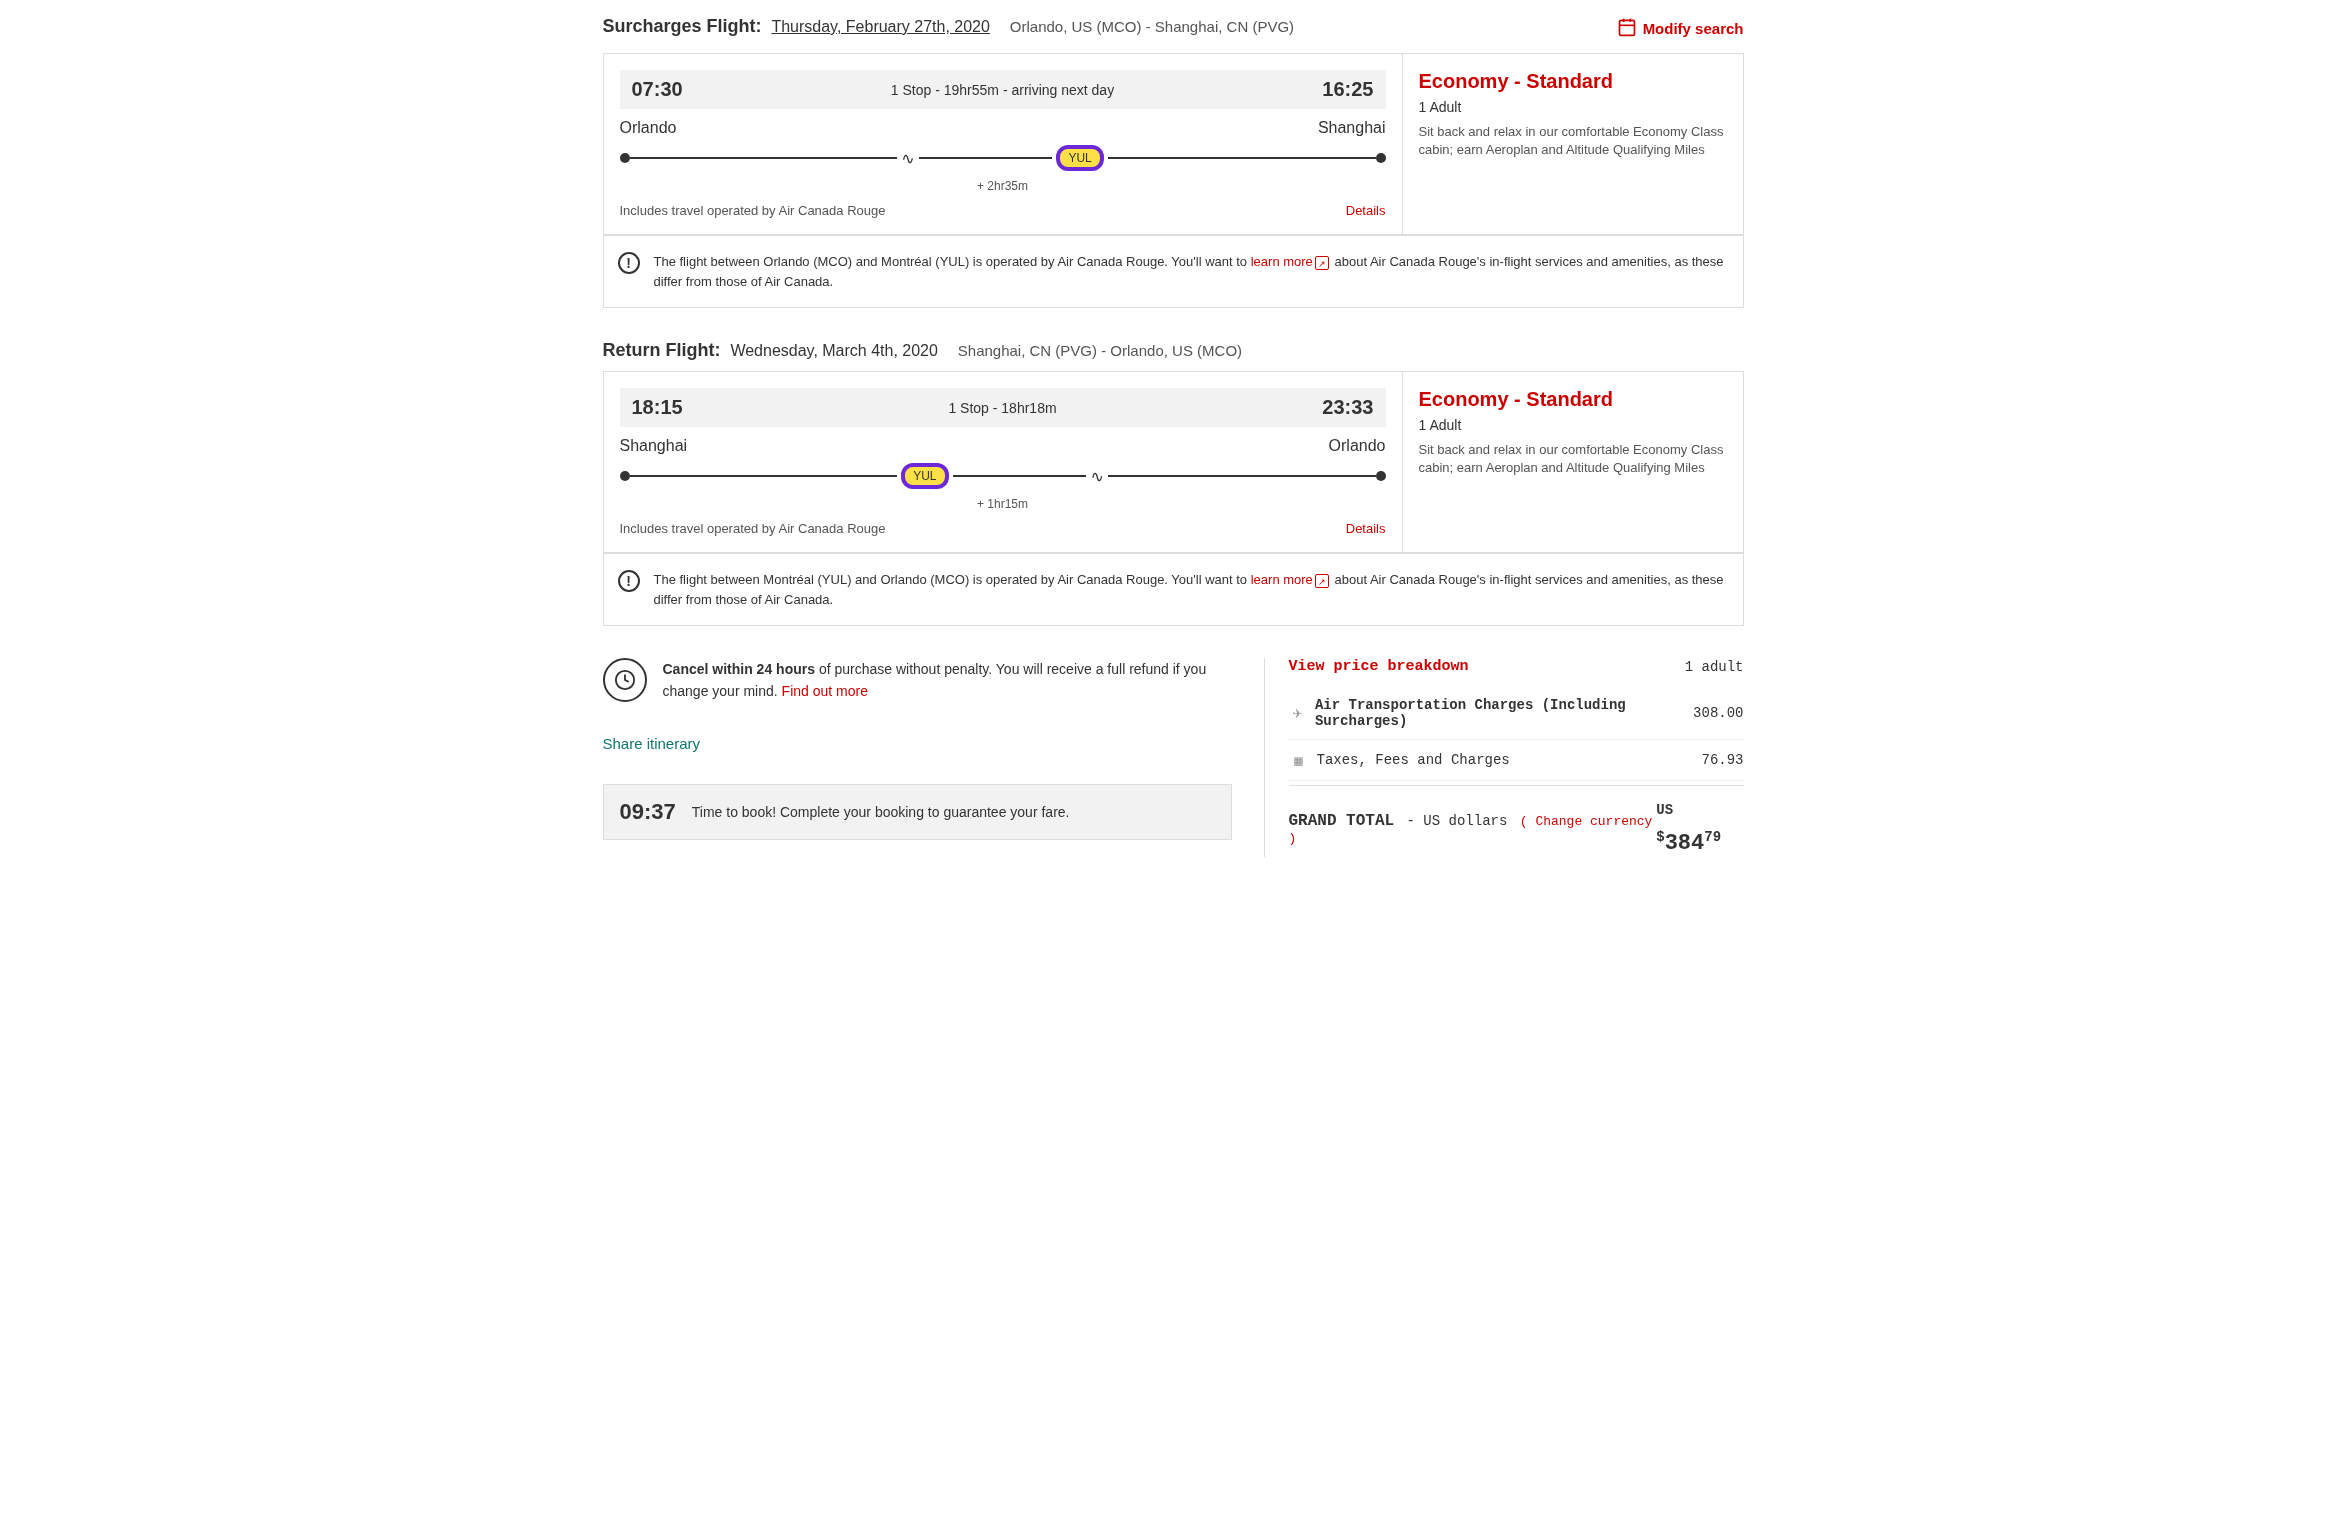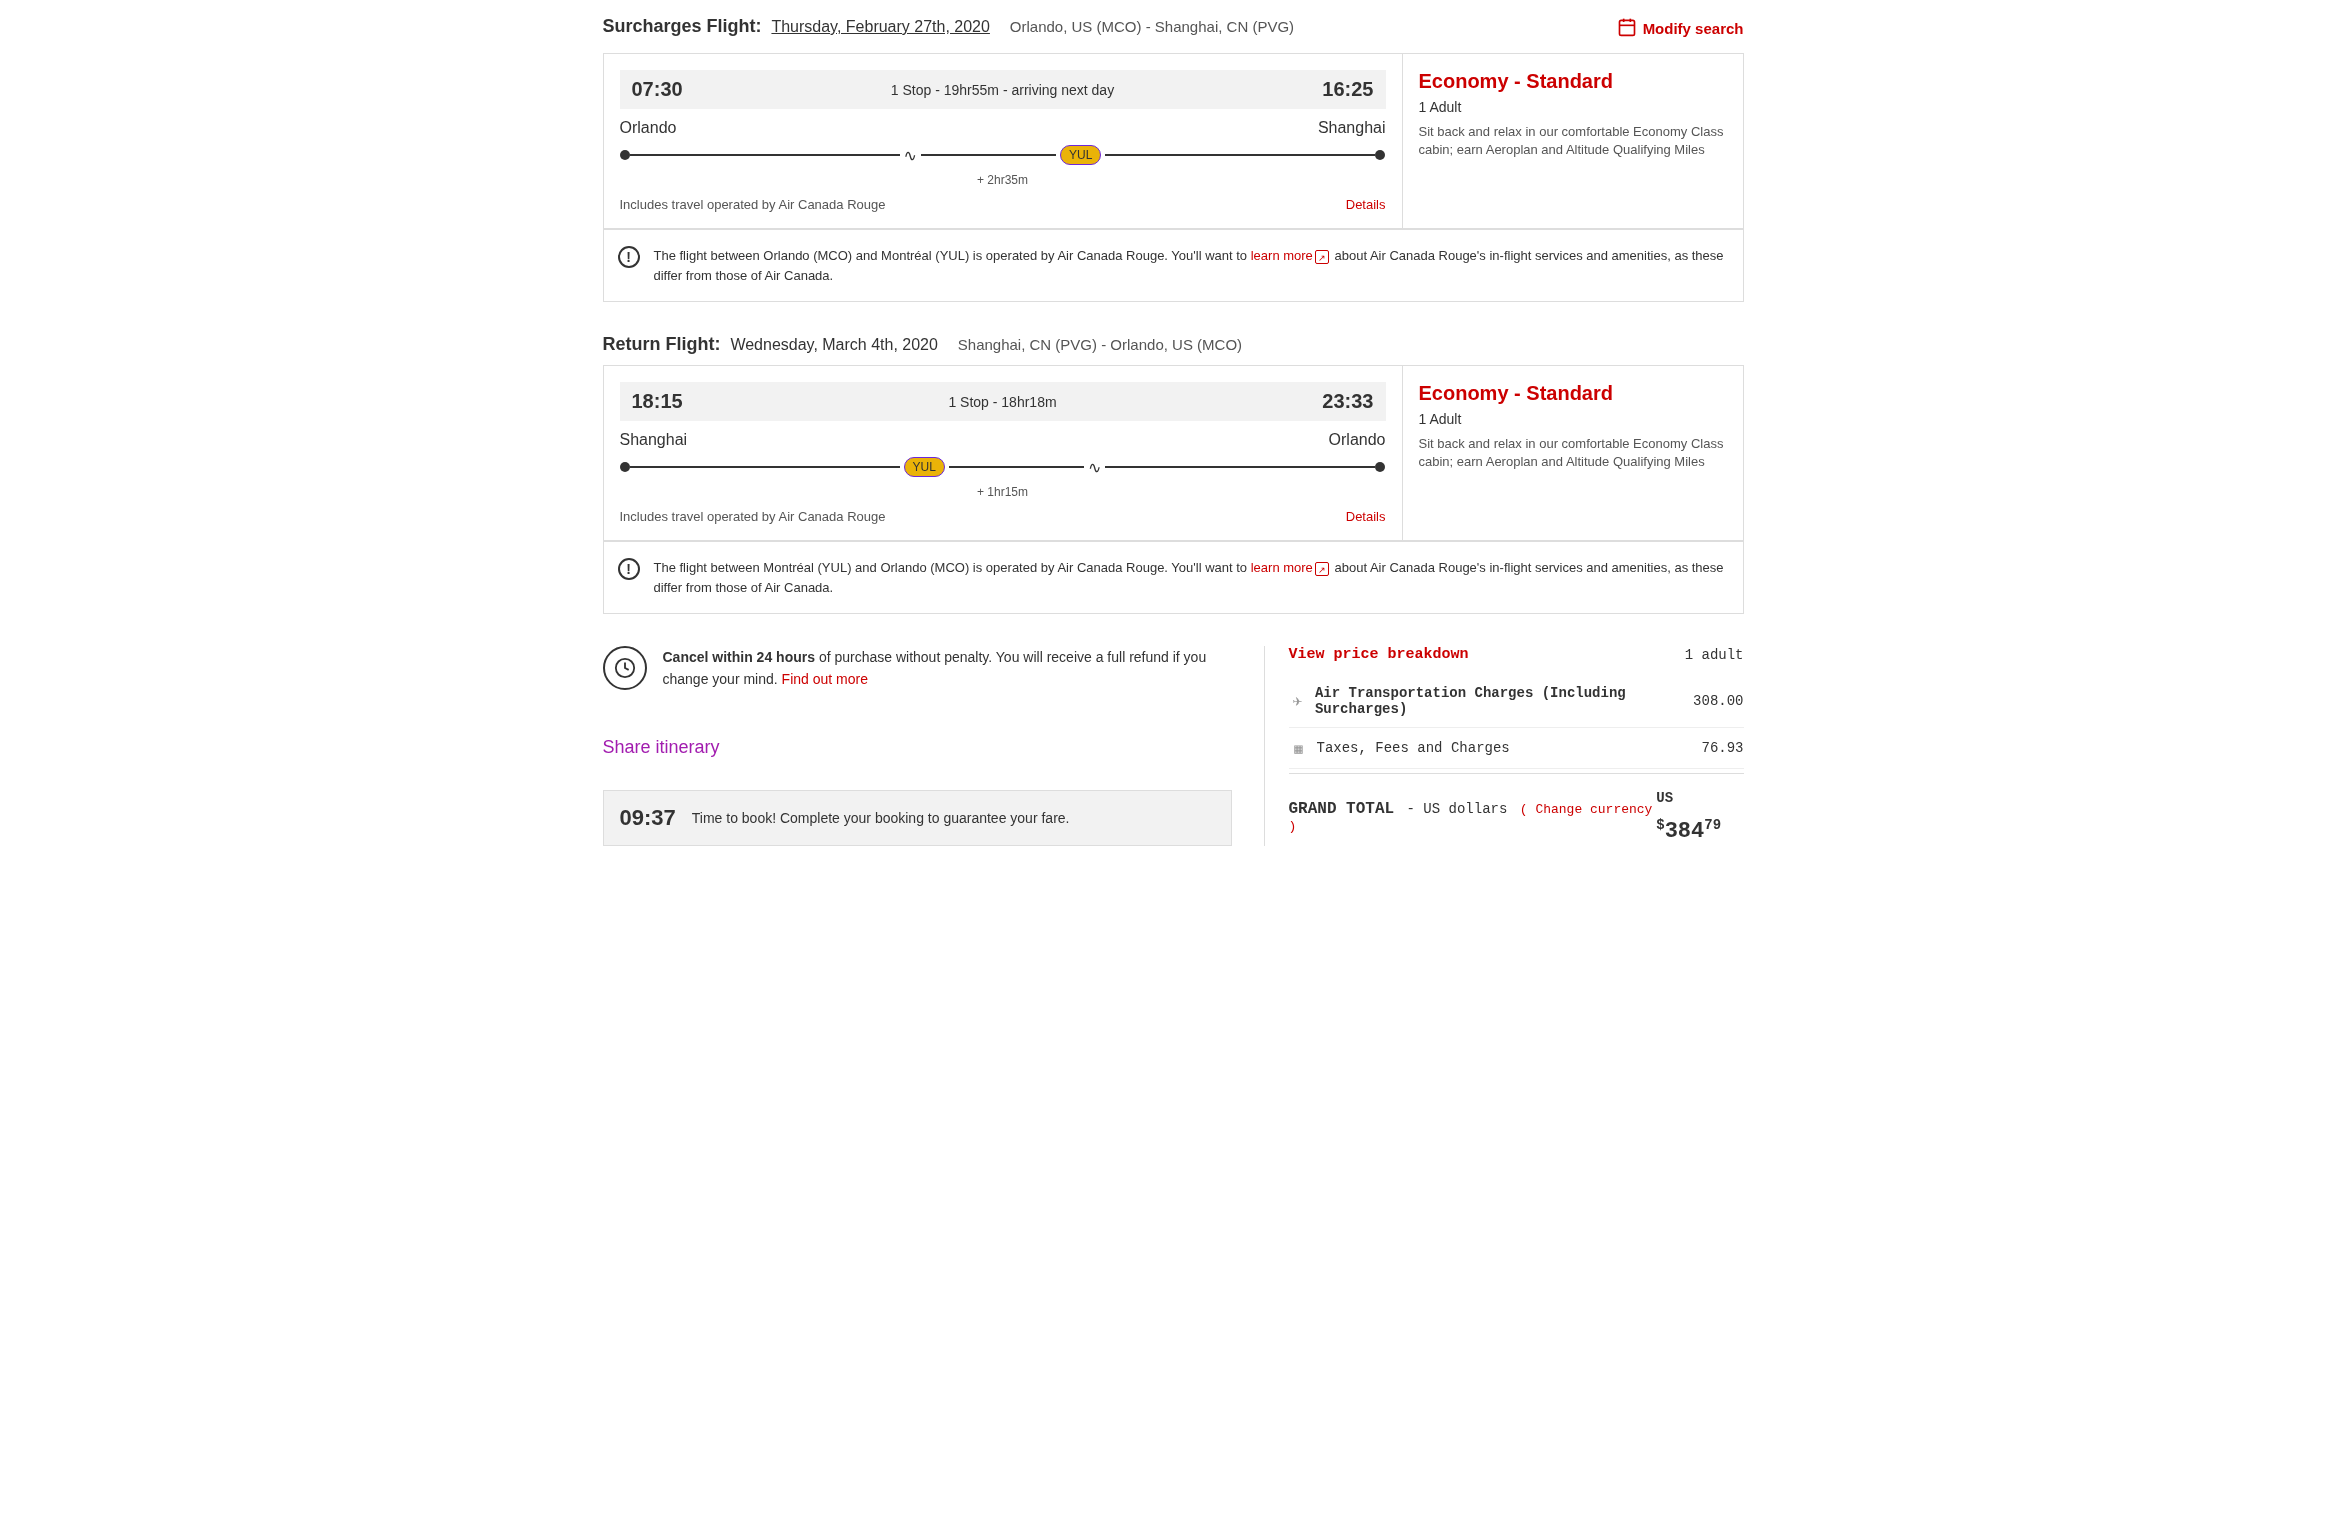--- a/index.html
+++ b/index.html
@@ -20,21 +20,21 @@
     .flight-times-bar { display: flex; justify-content: space-between; align-items: center; background: #f2f2f2; padding: 8px 12px; margin-bottom: 10px; }
     .flight-time { font-size: 20px; font-weight: bold; }
     .flight-stop-info { font-size: 14px; color: #333; text-align: center; }
 
     .flight-cities { display: flex; justify-content: space-between; font-size: 16px; margin-bottom: 8px; }
 
     
     .flight-path { position: relative; display: flex; align-items: center; margin: 8px 0; }
     .flight-path-line { flex: 1; height: 2px; background: #333; }
     .flight-path-dot { width: 10px; height: 10px; background: #333; border-radius: 50%; }
-    .flight-path-stop { border: 1px solid #6d28d9; border-radius: 12px; padding: 2px 8px; font-size: 12px; background: #eab308; margin: 0 4px; white-space: nowrap; }
+    .flight-path-stop { border: 4px solid #6d28d9; border-radius: 12px; padding: 2px 8px; font-size: 12px; background: #fde047; margin: 0 4px; white-space: nowrap; }
     .flight-path-wifi { margin: 0 4px; font-size: 16px; }
     .flight-path-layover { font-size: 12px; color: #555; text-align: center; margin-top: 2px; }
 
     .flight-operated { font-size: 13px; color: #555; margin-top: 10px; display: flex; justify-content: space-between; align-items: center; }
     .details-link { color: #c00; cursor: pointer; text-decoration: none; font-size: 13px; }
 
     
     .economy-title { color: #c00; font-size: 20px; font-weight: bold; margin-bottom: 6px; }
     .economy-adult { font-size: 14px; color: #333; margin-bottom: 8px; }
     .economy-desc { font-size: 13px; color: #555; line-height: 1.4; }
@@ -50,21 +50,21 @@
     .bottom-right { width: 480px; border-left: 1px solid #ddd; padding-left: 24px; font-family: Liberation Mono, monospace; }
 
     
     .cancel-policy { display: flex; align-items: flex-start; gap: 16px; margin-bottom: 24px; }
     .cancel-icon { width: 44px; height: 44px; border: 2px solid #333; border-radius: 50%; display: flex; align-items: center; justify-content: center; flex-shrink: 0; }
     .cancel-icon svg { width: 22px; height: 22px; }
     .cancel-text { font-size: 14px; line-height: 1.6; }
     .cancel-text strong { font-weight: bold; }
     .cancel-find-more { color: #c00; cursor: pointer; text-decoration: none; }
 
-    .share-itinerary { color: #a21caf; font-size: 18px; cursor: pointer; text-decoration: none; margin-top: 22px; display: inline-block; }
+    .share-itinerary { color: #0f766e; font-size: 15px; cursor: pointer; text-decoration: none; margin-top: 8px; display: inline-block; }
 
     
     .timer-bar { background: #f2f2f2; border: 1px solid #ddd; padding: 14px 16px; display: flex; align-items: center; gap: 16px; margin-top: 16px; }
     .timer-time { font-size: 22px; font-weight: bold; }
     .timer-text { font-size: 14px; color: #333; }
 
     
     .price-breakdown-header { display: flex; justify-content: space-between; align-items: center; margin-bottom: 12px; }
     .view-price-link { color: #c00; font-size: 15px; font-weight: bold; cursor: pointer; text-decoration: none; }
 

